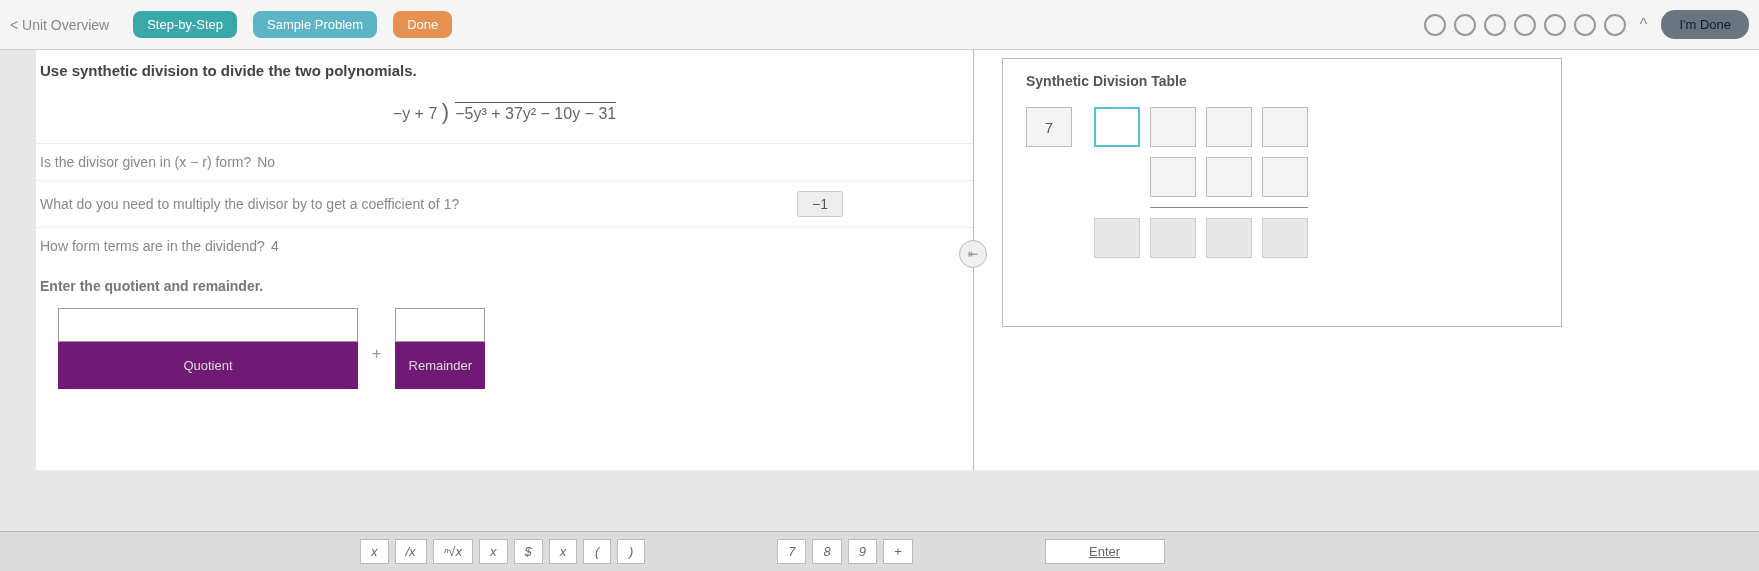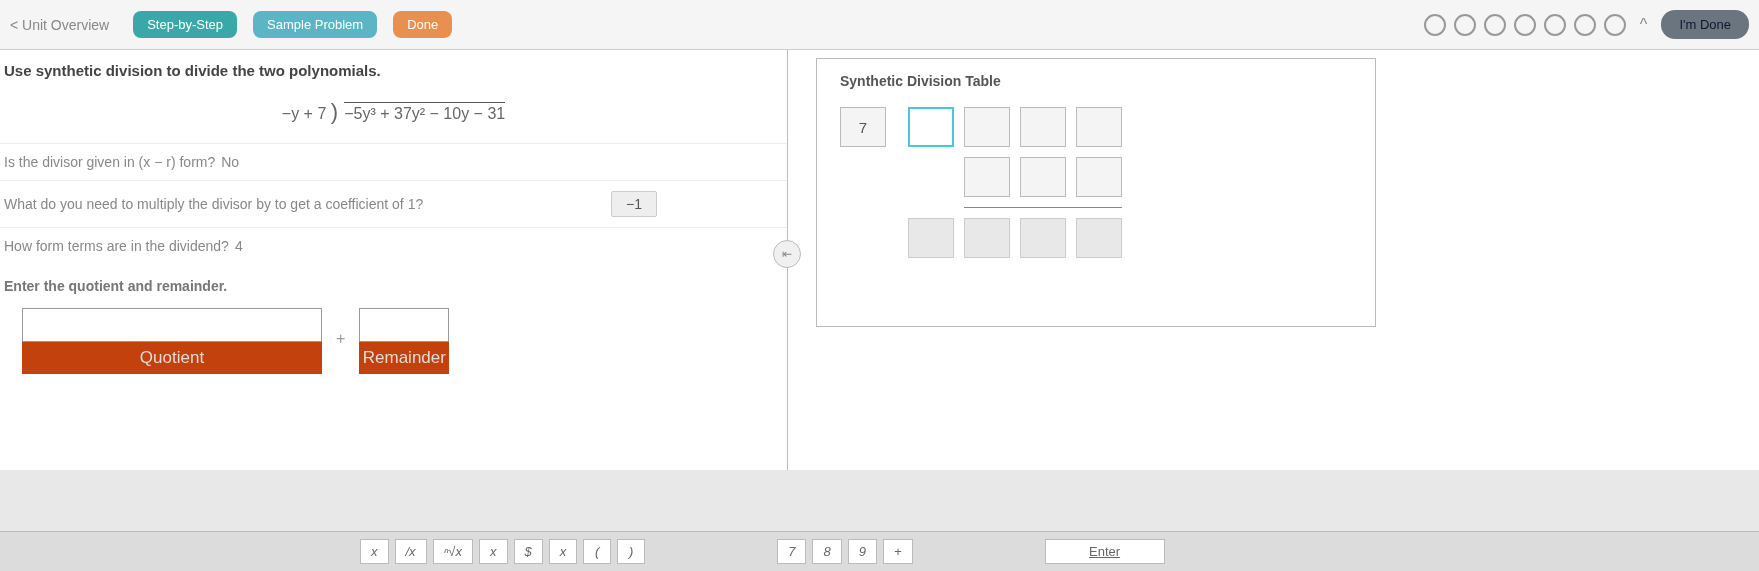--- a/index.html
+++ b/index.html
@@ -11,39 +11,39 @@
 .btn { padding: 6px 14px; border-radius: 8px; font-size: 13px; border: none; cursor: pointer; color: white; }
 .btn-step { background: #3aa8a8; }
 .btn-sample { background: #5bb5c5; }
 .btn-hints { background: #e89050; }
 .topbar-right { margin-left: auto; display: flex; align-items: center; gap: 8px; }
 .prog-circle { width: 22px; height: 22px; border: 2px solid #999; border-radius: 50%; }
 .caret-up { color: #888; font-size: 16px; margin: 0 6px; }
 .btn-done { background: #6b7580; color: #0f172a; padding: 7px 18px; border-radius: 14px; font-size: 13px; border: none; cursor: pointer; }
 
 .main { display: flex; height: 420px; position: relative; }
-.left-pane { width: 788px; background: #fff; border-right: 1px solid #bbb; position: relative; }
+.left-pane { width: 938px; background: #fff; border-right: 1px solid #bbb; position: relative; margin-left: 36px; }
 .right-pane { flex: 1; background: #fff; }
 
 .instr { font-weight: bold; color: #444; font-size: 15px; padding: 12px 10px 8px 4px; }
 .divexpr { text-align: center; padding: 12px 0 18px 0; color: #666; font-size: 16px; }
 .divexpr .bar { border-top: 1.5px solid #555; display: inline-block; padding-top: 2px; }
 .divexpr .paren { font-size: 22px; }
 
 .qrow { padding: 10px 10px 10px 4px; color: #888; font-size: 14px; border-top: 1px solid #eee; display: flex; align-items: center; }
 .qrow .ans { margin-left: 6px; text-align: right; }
 .valbox { background: #eee; border: 1px solid #ccc; padding: 4px 14px; margin-left: auto; margin-right: 120px; color: #555; border-radius: 2px; }
 
 .enter-q { padding: 14px 10px 6px 4px; color: #777; font-weight: bold; font-size: 14px; }
 .qr-boxes { display: flex; align-items: flex-end; gap: 12px; padding: 8px 10px 0 22px; }
 .qr-group { display: flex; flex-direction: column; align-items: center; }
 .qr-input { height: 34px; border: 1px solid #999; background: #fff; }
 .qr-input.qi { width: 300px; }
 .qr-input.ri { width: 90px; }
-.qr-label { background: #c2410c; color: #ddd; font-size: 17px; text-align: center; padding: 6px 0; }
+.qr-label { background: #701a75; color: #ddd; font-size: 13px; text-align: center; padding: 16px 0; }
 .qr-label.qi { width: 300px; }
 .qr-label.ri { width: 90px; }
 .plus { color: #999; margin: 0 2px 26px 2px; }
 
 .sdt-panel { margin: 8px 0 0 28px; width: 560px; height: 269px; border: 1px solid #bbb; background: #fff; padding: 14px 23px; }
 .sdt-title { font-weight: bold; color: #555; font-size: 14px; margin-bottom: 18px; }
 .sdt-grid { display: flex; gap: 22px; }
 .sdt-left { display: flex; flex-direction: column; }
 .sdt-cell { width: 46px; height: 40px; border: 1px solid #bbb; background: #f4f4f4; display: flex; align-items: center; justify-content: center; color: #555; font-size: 15px; }
 .sdt-cell.active { border: 2px solid #4bc5d8; background: #fff; }

